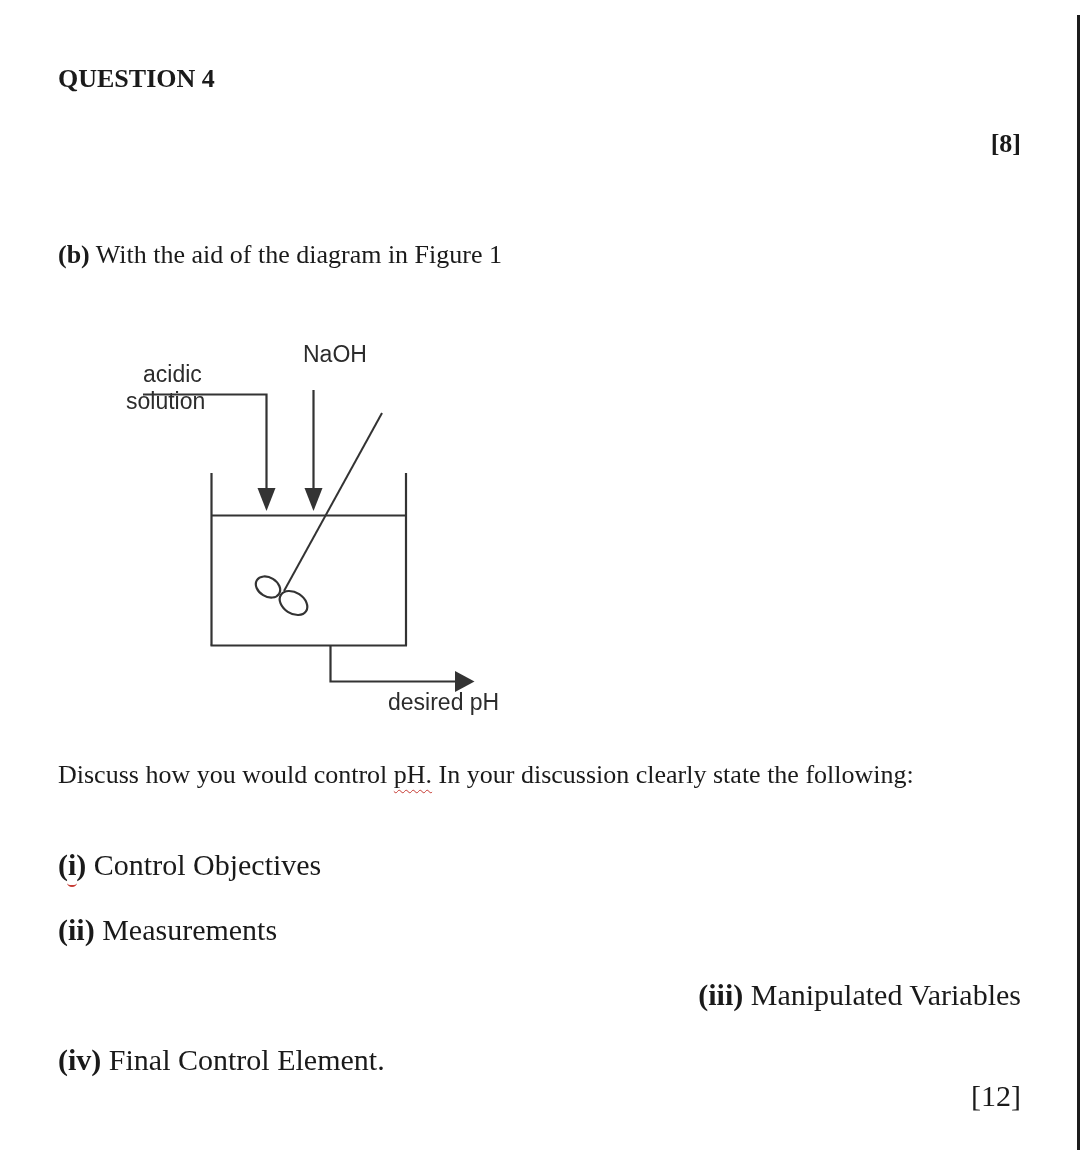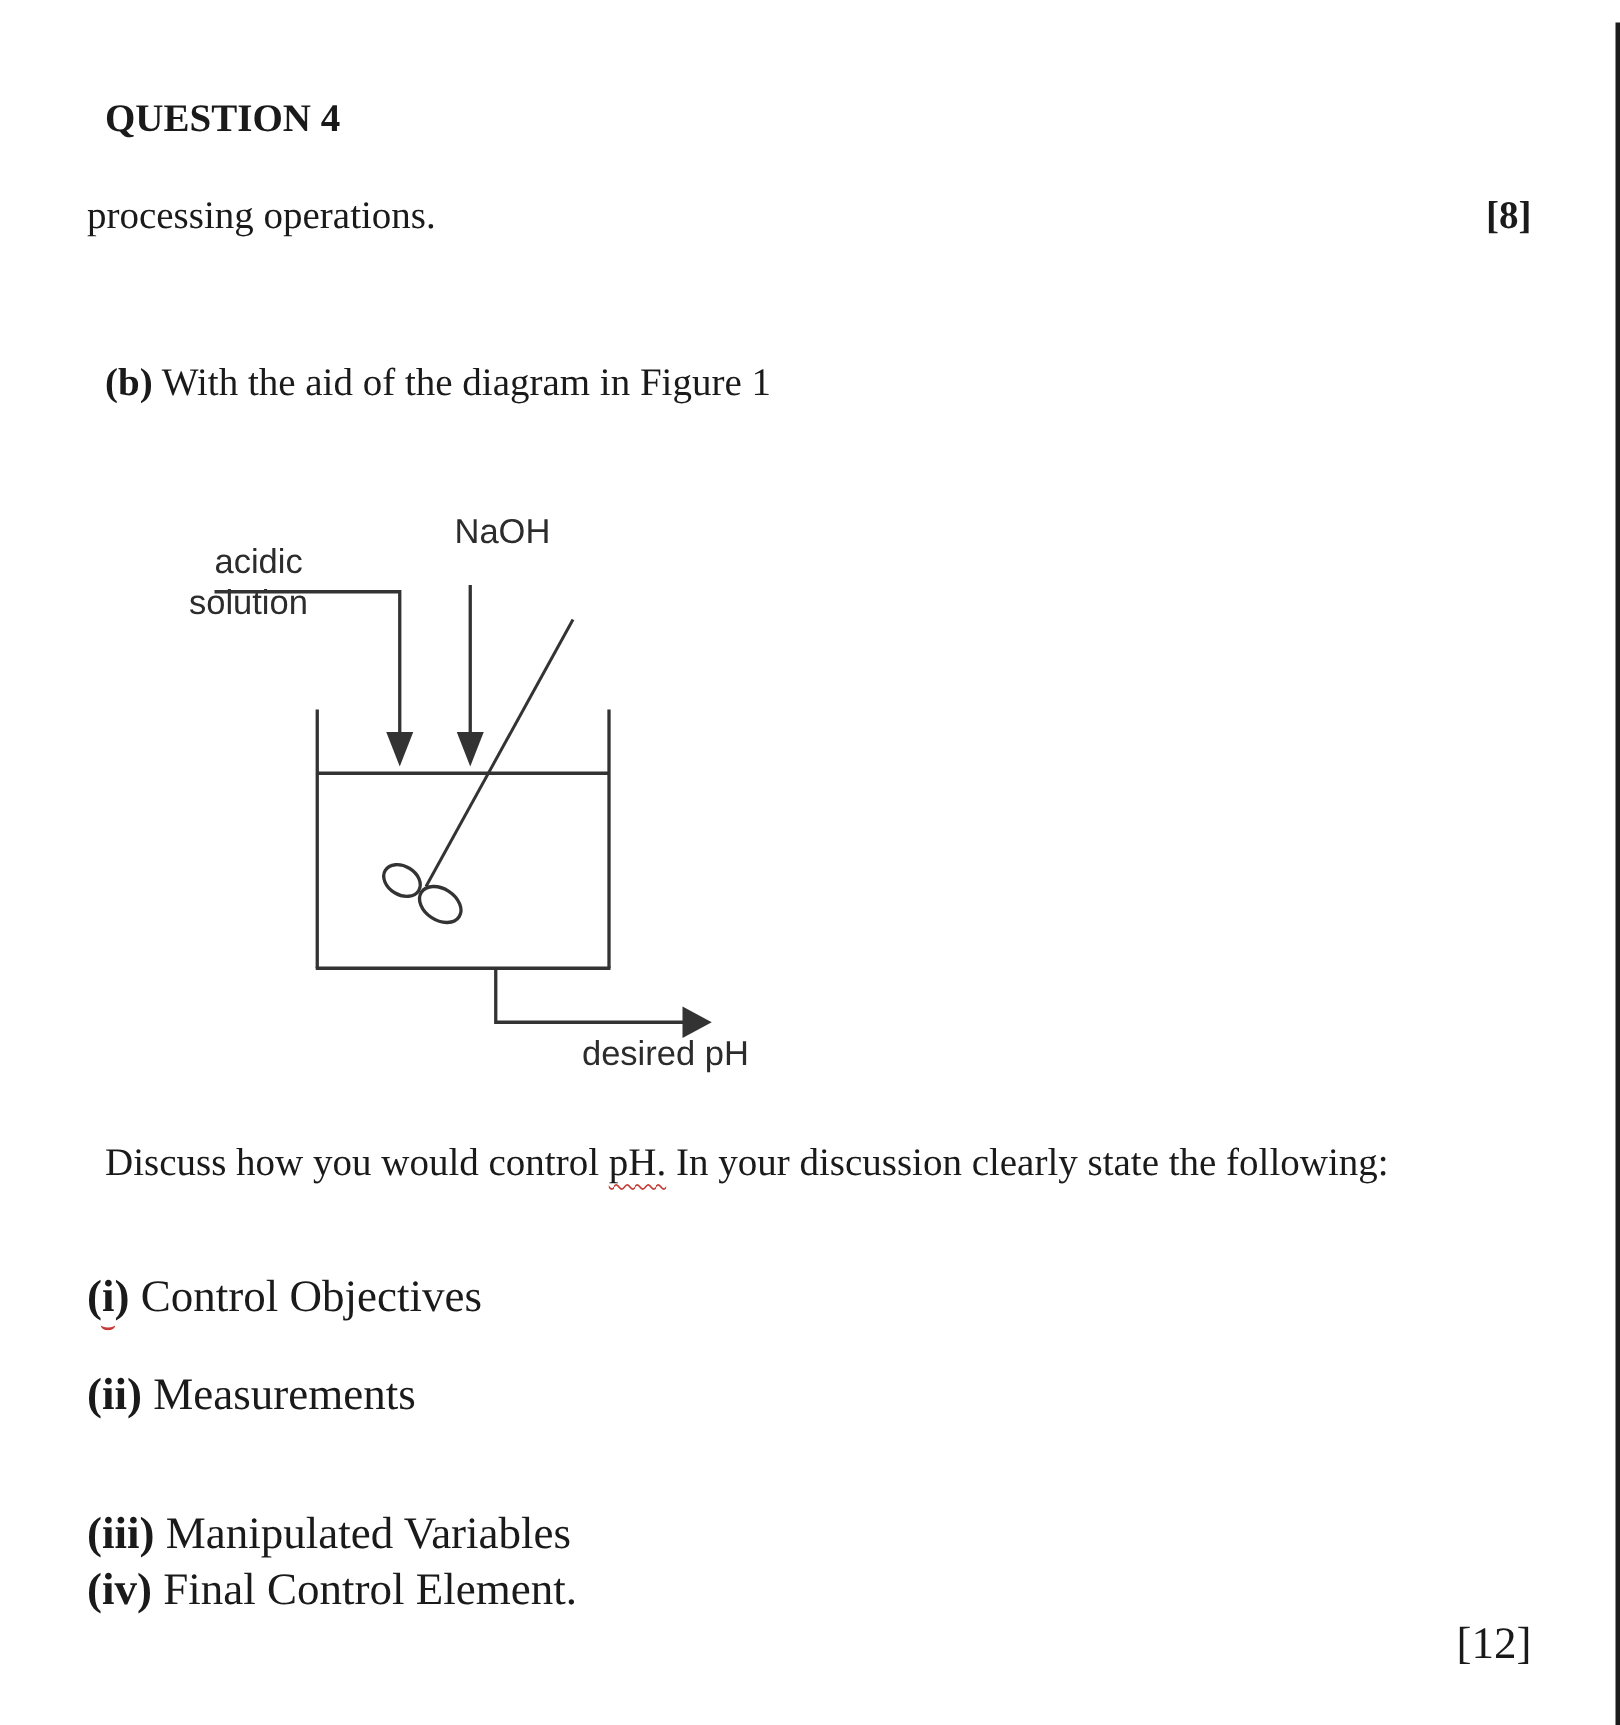--- a/index.html
+++ b/index.html
@@ -1,21 +1,21 @@
 <!DOCTYPE html>
 <html><head>
 <meta charset="utf-8">
 <style>
   html,body{margin:0;padding:0;}
   body{
     width:1080px;height:1150px;position:relative;background:#ffffff;
     font-family:"Liberation Serif", serif;color:#1a1a1a;overflow:hidden;
   }
   .abs{position:absolute;}
-  .serif-line{font-size:26px;line-height:34px;white-space:nowrap;margin-left:12px;}
+  .serif-line{font-size:26px;line-height:34px;white-space:nowrap;}
   .b{font-weight:bold;}
   
   .page-edge{position:absolute;left:1077px;top:15px;width:3px;height:1135px;background:#1c1c1c;}
   
   .para-a{left:58px;top:121px;width:963px;font-size:26px;line-height:46px;}
   .para-a .l1{text-align:justify;text-align-last:justify;white-space:normal;}
   .para-a .l2{position:relative;white-space:nowrap;}
   .para-a .marks{position:absolute;right:0;top:0;font-weight:bold;}
   
   .list-row{left:58px;width:963px;font-size:30px;line-height:34px;white-space:nowrap;}
@@ -29,21 +29,21 @@
   svg.diagram-lines{position:absolute;left:0;top:0;pointer-events:none;}
 </style>
 </head>
 <body>
 
 <div class="page-edge"></div>
 
 <div class="abs serif-line b" style="left:58px;top:62px;">QUESTION 4</div>
 
 <div class="abs para-a">
-  <div class="l2"><span>processing operations.</span><span class="marks">[8]</span></div>
+  <div class="l2"><span class="marks">[8]</span></div>
 </div>
 
 <div class="abs serif-line" style="left:58px;top:238px;">
   <span class="b">(b)</span> <span>With the aid of the diagram in Figure 1</span>
 </div>
 
 <div class="abs dlabel" style="left:143px;top:362px;">acidic</div>
 <div class="abs dlabel" style="left:126px;top:389px;">solution</div>
 <div class="abs dlabel" style="left:303px;top:342px;">NaOH</div>
 <div class="abs dlabel" style="left:388px;top:690px;">desired pH</div>
@@ -82,21 +82,21 @@
 <div class="abs list-row" style="top:848px;">
   <span class="numeral-wrap"><span class="b">(i)</span><i class="red-arc"></i></span>
   <span>Control Objectives</span>
 </div>
 
 <div class="abs list-row" style="top:913px;">
   <span class="b">(ii)</span>
   <span>Measurements</span>
 </div>
 
-<div class="abs list-row" style="top:1006px;">
+<div class="abs list-row" style="top:978px;text-align:right;">
   <span class="b">(iii)</span>
   <span>Manipulated Variables</span>
 </div>
 
 <div class="abs list-row" style="top:1043px;">
   <span class="b">(iv)</span>
   <span>Final Control Element.</span>
   <span class="marks">[12]</span>
 </div>
 

